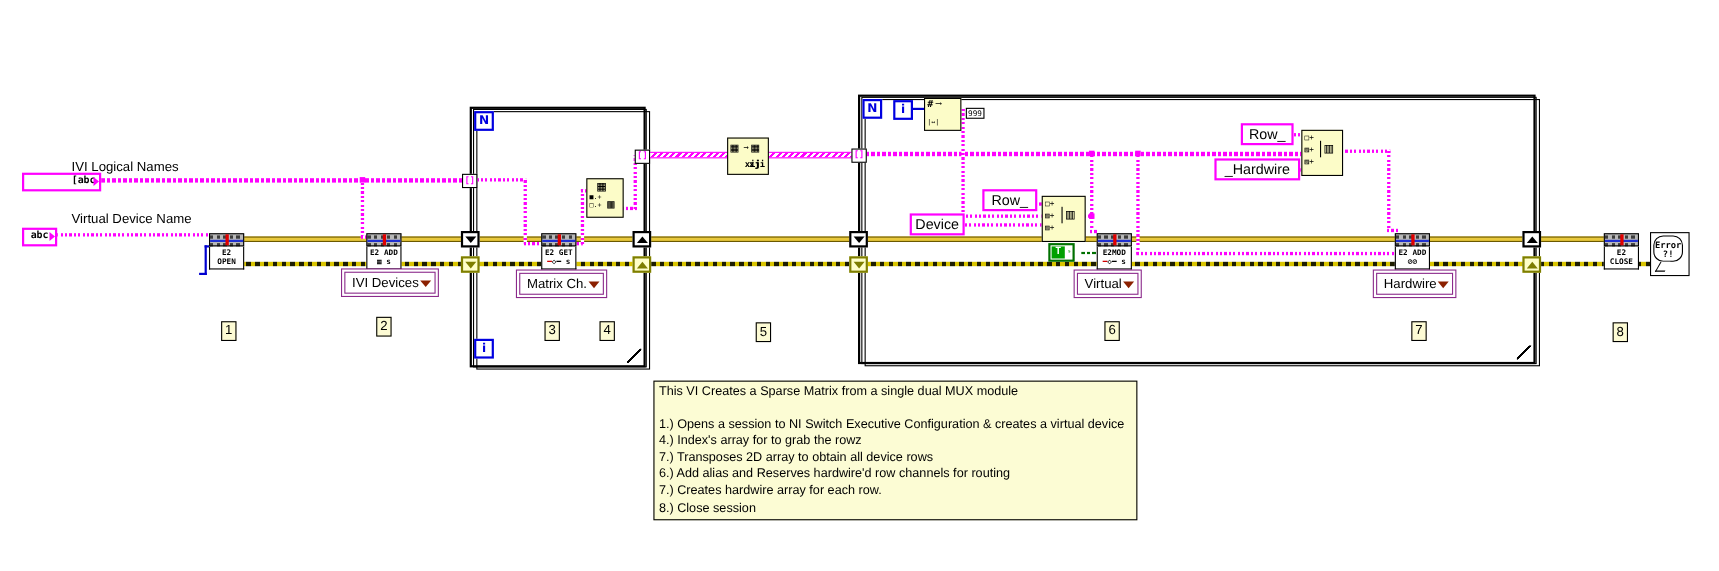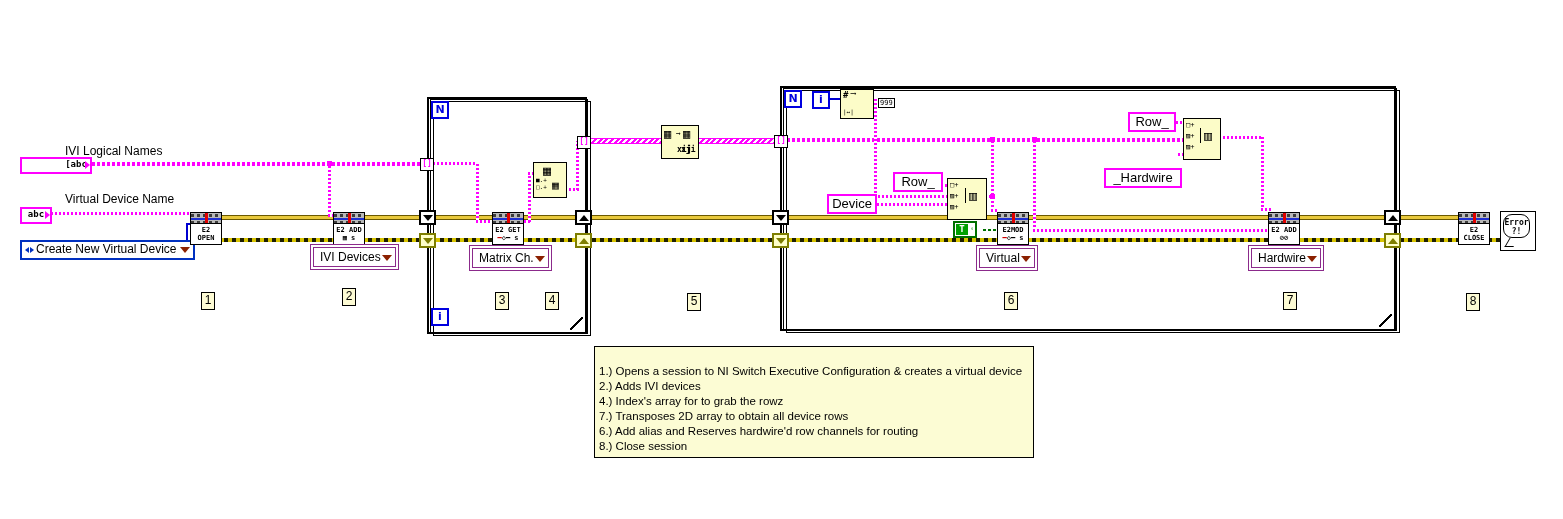--- a/index.html
+++ b/index.html
@@ -105,25 +105,20 @@
 
   <div class="wire w2d" style="left:589px;top:138px;width:72px;"></div>
   <div class="wire w2d" style="left:697px;top:138px;width:83px;"></div>
 
   <div class="abs lbl" style="left:22px;top:144px;">IVI Logical Names</div>
   <div class="abs strc" style="left:20px;top:157px;width:28px;height:13px;padding-left:40px;"><span>[abc</span><i></i></div>
 
   <div class="abs lbl" style="left:22px;top:192px;">Virtual Device Name</div>
   <div class="abs strc" style="left:20px;top:207px;width:28px;height:13px;"><span>abc</span><i></i></div>
 
-  <div class="abs enum" style="left:20px;top:240px;height:16px;">
-    <i class="lg"></i><i class="rg"></i>
-    <span>Create New Virtual Device</span>
-    <i class="tri"></i>
-  </div>
 
   <div class="abs node" style="left:190px;top:212px;">
     <div class="band">
         <i class="hb"></i>
         <i class="vr"></i>
       </div>
     <div class="nbody">
         <div>E2</div>
         <div>OPEN</div>
       </div>
@@ -274,21 +269,21 @@
       </div>
     <div class="nbody">
         <div>E2MOD</div>
         <div class="glyph redfirst">━◇━ s</div>
       </div>
   </div>
   <div class="abs dd" style="left:979px;top:248px;"><span>Virtual</span><i></i></div>
   <div class="abs numbox" style="left:1004px;top:292px;">6</div>
 
   <div class="abs cons" style="left:1128px;top:112px;width:40px;">Row_</div>
-  <div class="abs cons" style="left:1104px;top:144px;width:70px;margin-top:24px;">_Hardwire</div>
+  <div class="abs cons" style="left:1104px;top:144px;width:70px;">_Hardwire</div>
   <div class="abs fico" style="left:1183px;top:118px;width:36px;height:40px;">
     <span style="left:2px;top:2px;font-size:7px;">□+</span>
     <span style="left:2px;top:13px;font-size:7px;">▨+</span>
     <span style="left:2px;top:24px;font-size:7px;">▨+</span>
     <span style="left:16px;top:9px;font-size:13px;border-left:1px solid #000;padding-left:3px;">▥</span>
   </div>
 
   <div class="abs node" style="left:1268px;top:212px;">
     <div class="band">
         <i class="hb"></i>
@@ -316,22 +311,23 @@
 
   <div class="errnode" style="left:1500px;top:211px;">
     <div class="bubble">
       <div>Error</div>
       <div>?!</div>
     </div>
     <i class="tail"></i>
   </div>
 
   <div class="abs comment" style="left:594px;top:346px;width:430px;">
+    <div>This VI Creates a Sparse Matrix from a single dual MUX module</div>
     <div></div>
     <div>1.) Opens a session to NI Switch Executive Configuration &amp; creates a virtual device</div>
-    <div>2.) Adds IVI devices</div>
     <div>4.) Index's array for to grab the rowz</div>
     <div>7.) Transposes 2D array to obtain all device rows</div>
     <div>6.) Add alias and Reserves hardwire'd row channels for routing</div>
+    <div>7.) Creates hardwire array for each row.</div>
     <div>8.) Close session</div>
   </div>
 
 </div>
 
 </body></html>

